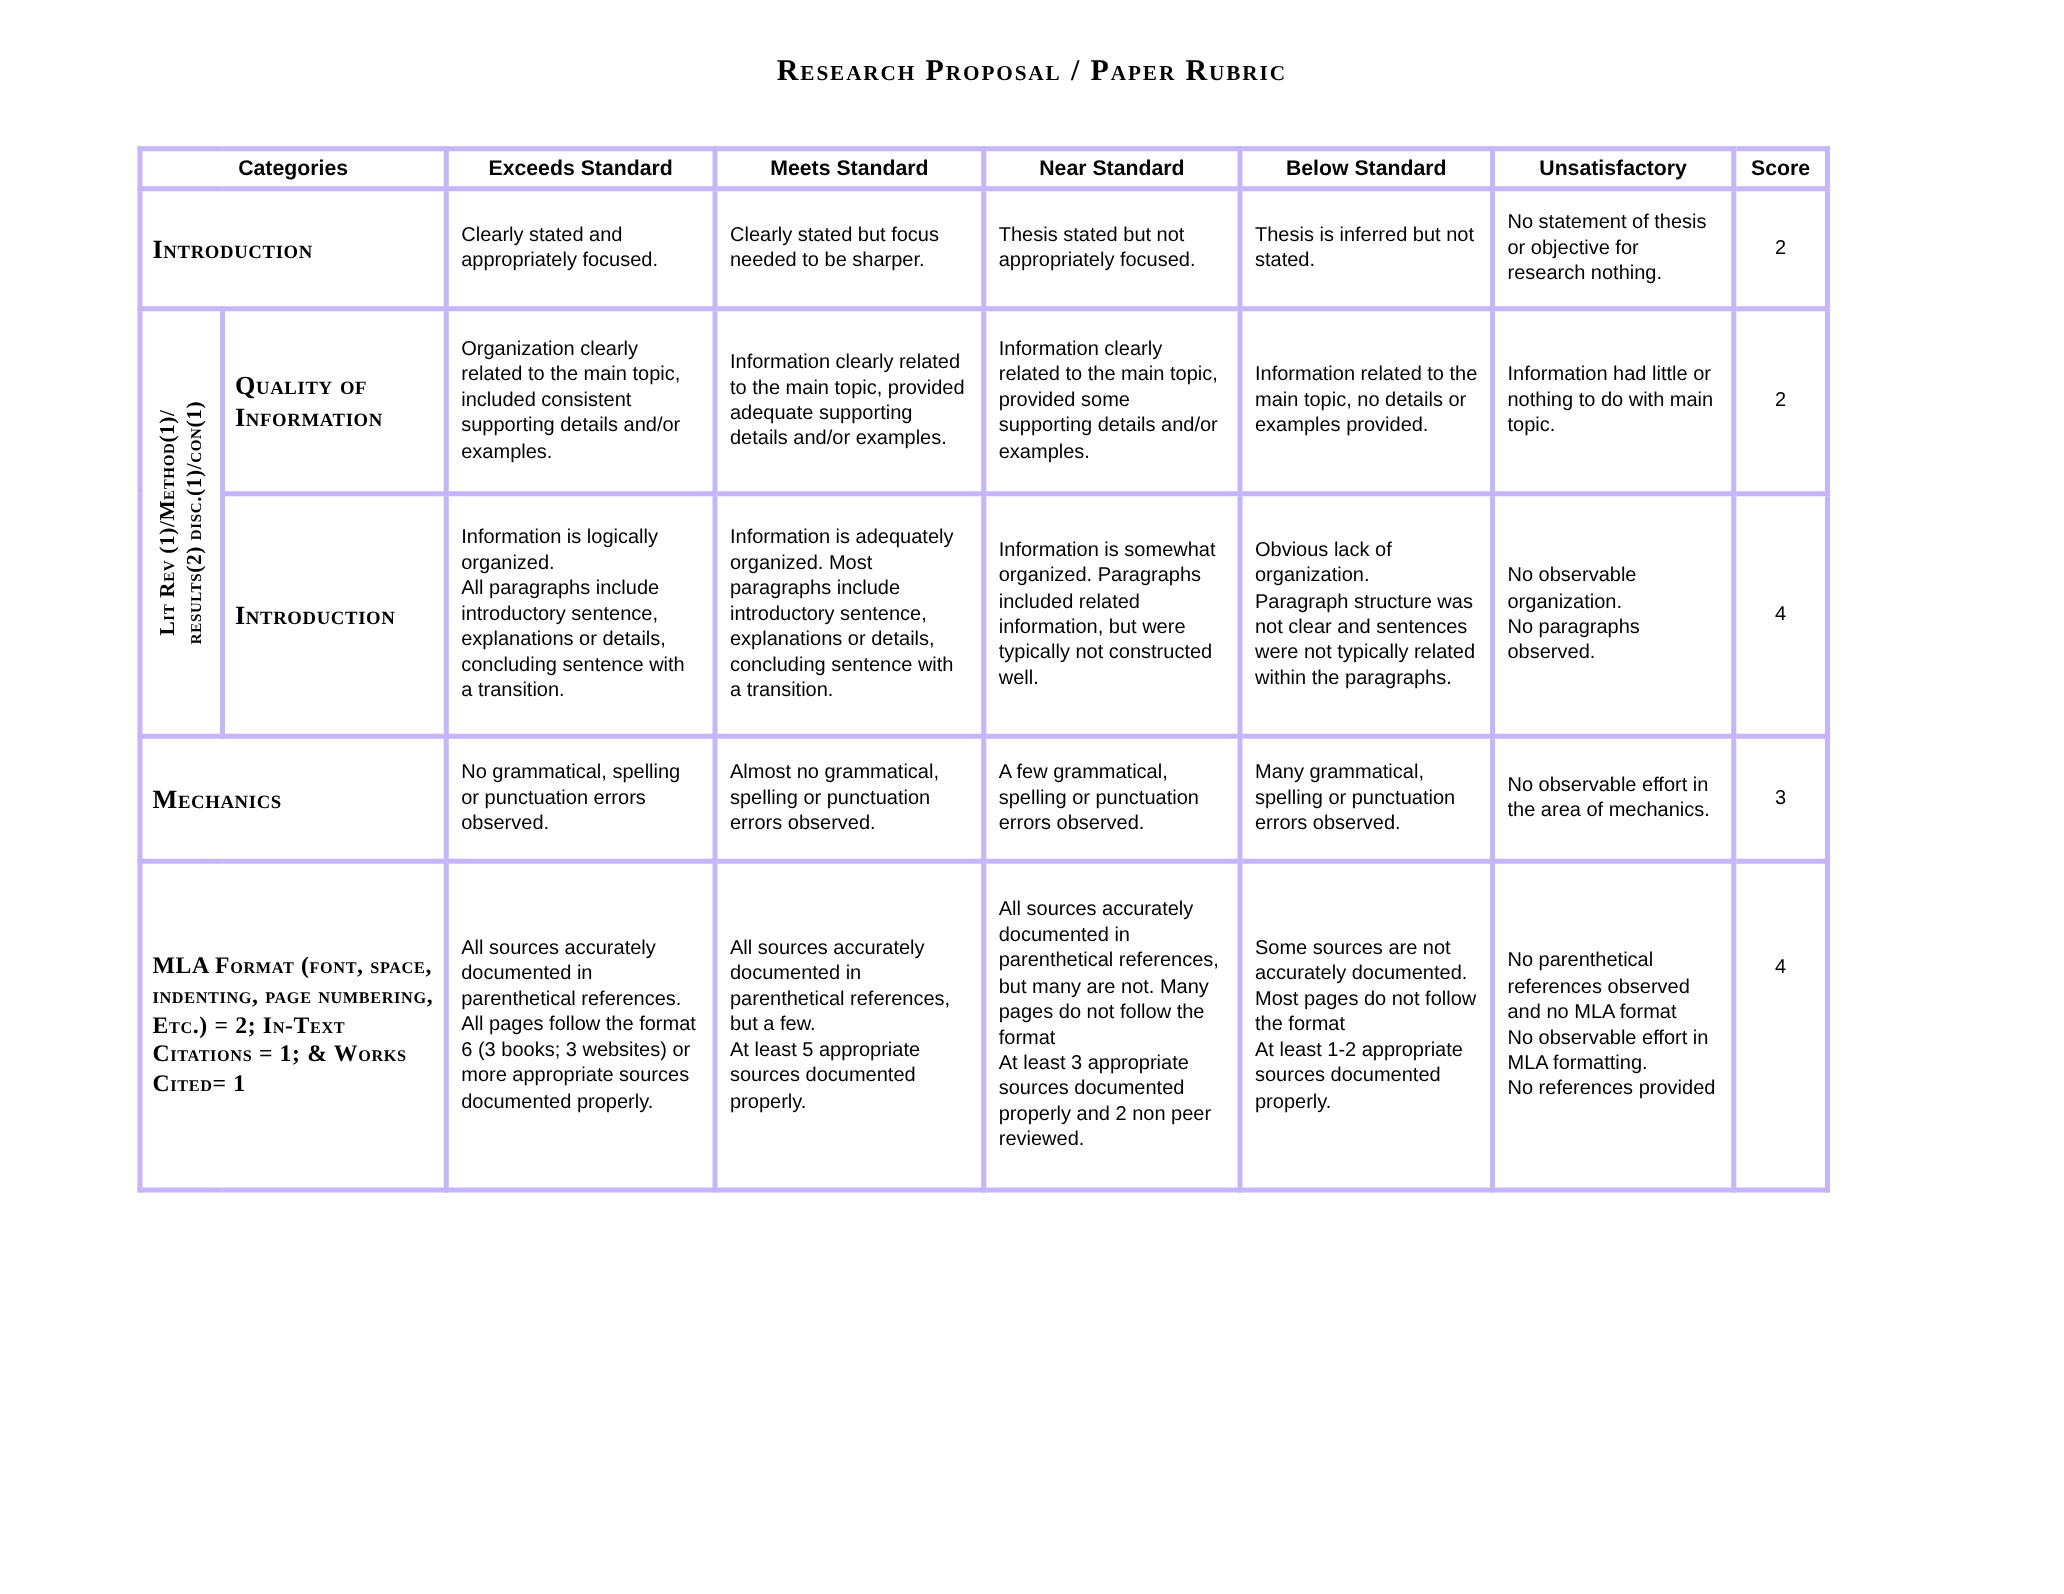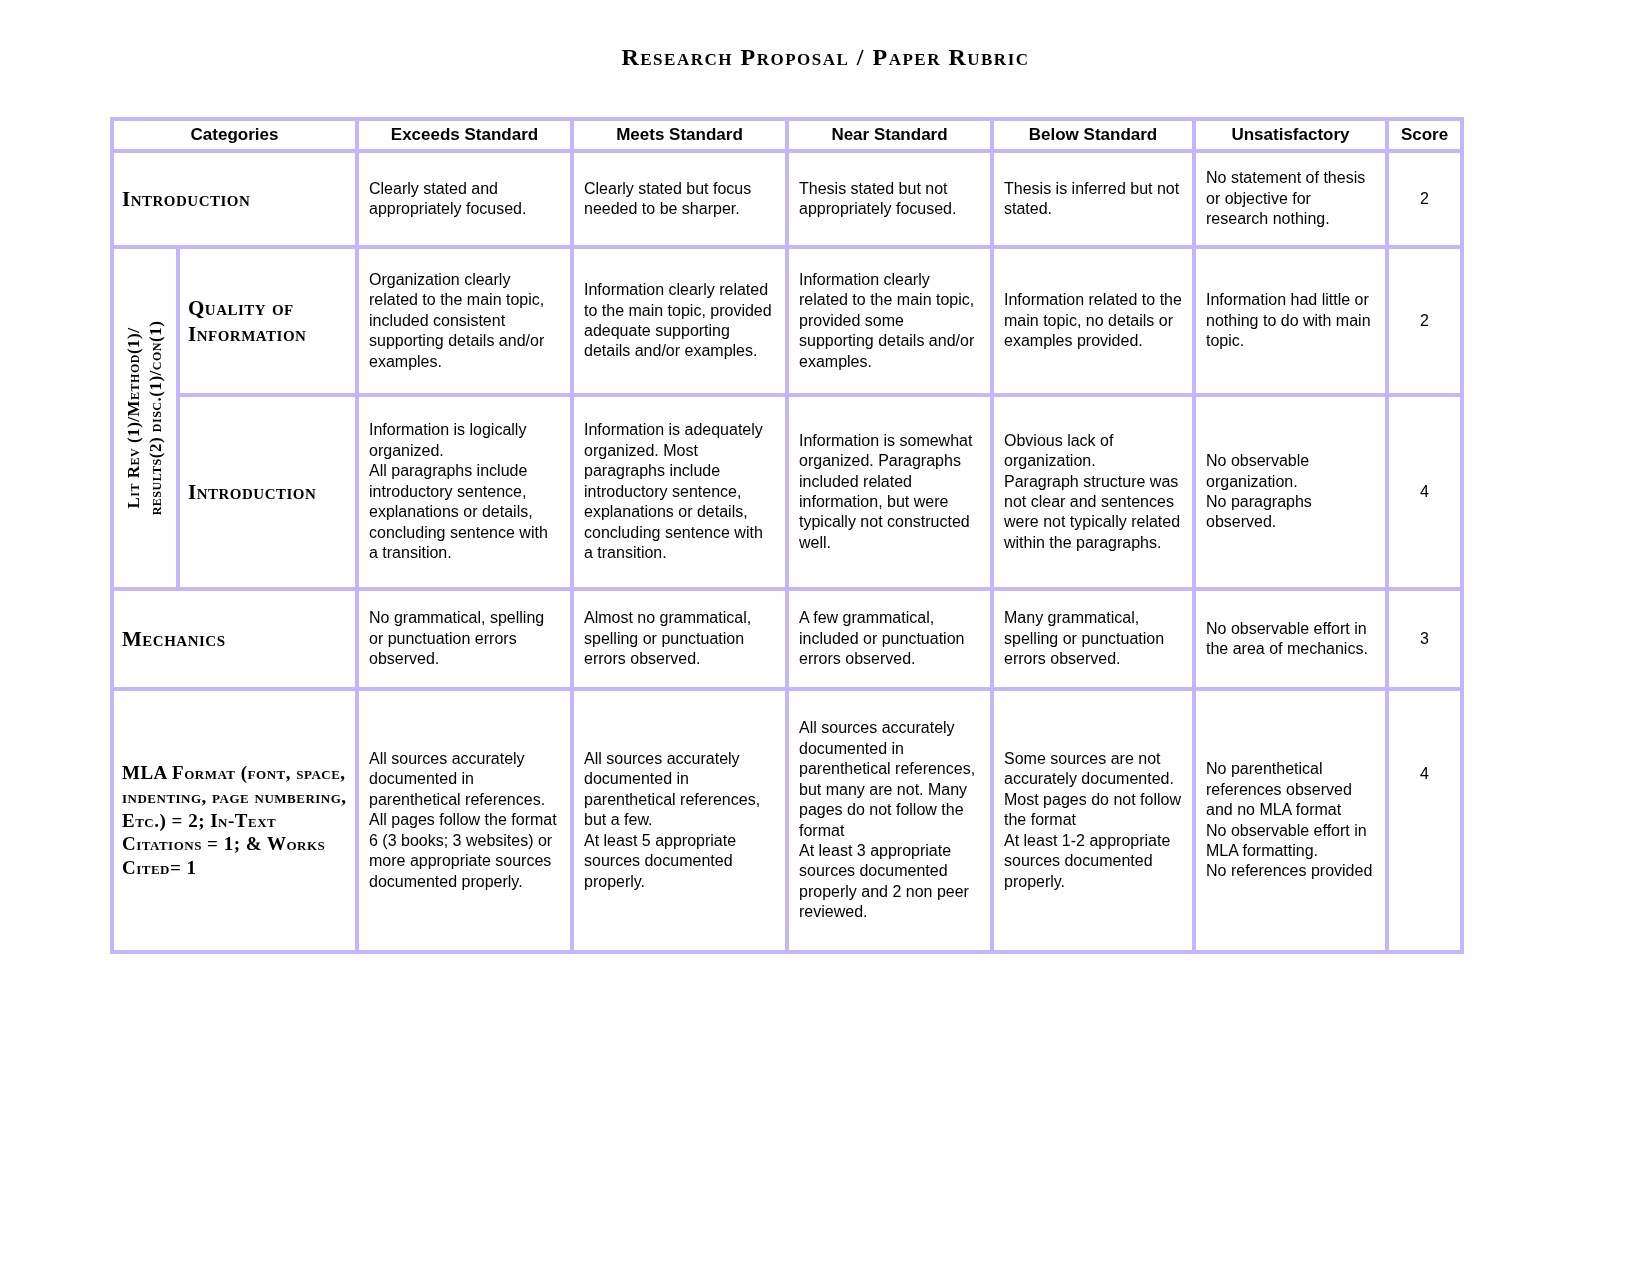--- a/index.html
+++ b/index.html
@@ -155,21 +155,21 @@
 Paragraph structure was not clear and sentences were not typically related within the paragraphs.</td>
     <td class="body-cell">No observable organization.
 No paragraphs observed.</td>
     <td class="score-cell">4</td>
   </tr>
 
   <tr class="row-mech">
     <td colspan="2" class="cat-cell">Mechanics</td>
     <td class="body-cell">No grammatical, spelling or punctuation errors observed.</td>
     <td class="body-cell">Almost no grammatical, spelling or punctuation errors observed.</td>
-    <td class="body-cell">A few grammatical, included or punctuation errors observed.</td>
+    <td class="body-cell">A few grammatical, spelling or punctuation errors observed.</td>
     <td class="body-cell">Many grammatical, spelling or punctuation errors observed.</td>
     <td class="body-cell">No observable effort in the area of mechanics.</td>
     <td class="score-cell">3</td>
   </tr>
 
   <tr class="row-mla">
     <td colspan="2" class="cat-cell small">MLA Format (font, space, indenting, page numbering, Etc.) = 2; In-Text Citations = 1; &amp; Works Cited= 1</td>
     <td class="body-cell">All sources accurately documented in parenthetical references. All pages follow the format
 6 (3 books; 3 websites) or more appropriate sources documented properly.</td>
     <td class="body-cell">All sources accurately documented in parenthetical references, but a few.

